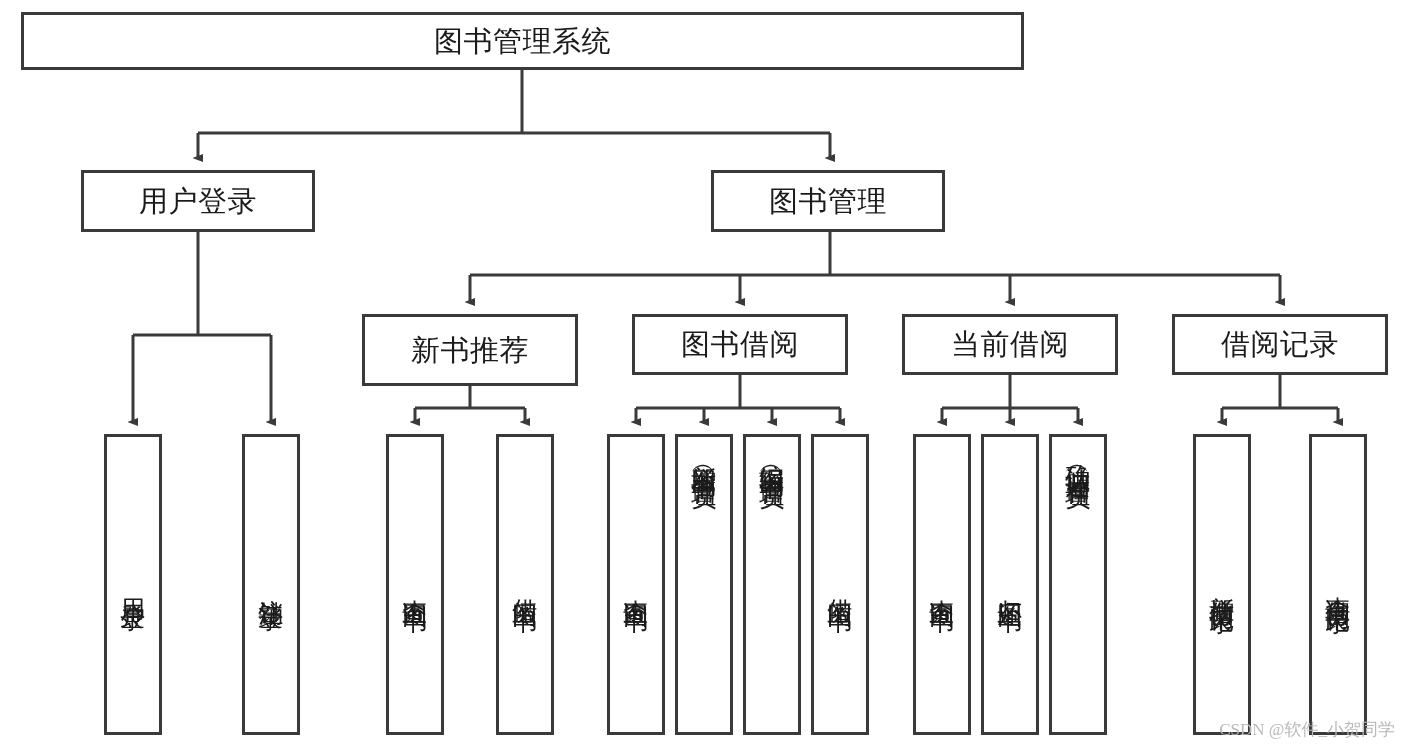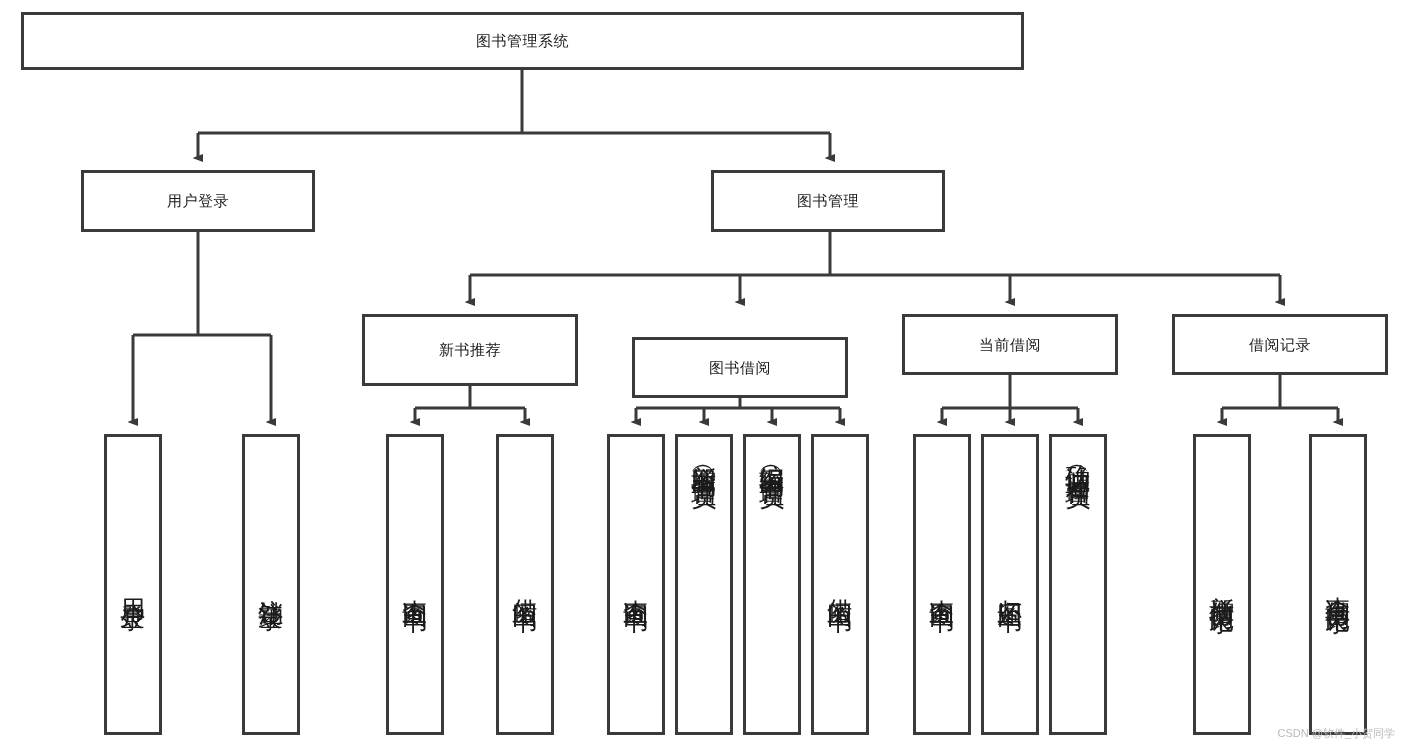--- a/index.html
+++ b/index.html
@@ -37,21 +37,21 @@
     z-index: 2;
   }
   .node .label {
     display: block;
     text-align: center;
     line-height: 1.18;
     letter-spacing: 0.5px;
   }
   .node.horiz .label {
     writing-mode: horizontal-tb;
-    font-size: 15px;
+    font-size: 29px;
   }
   .node.vert {
     align-items: flex-start;
     justify-content: center;
     padding-top: 8px;
   }
   .node.vert .label {
     writing-mode: vertical-rl;
     text-orientation: upright;
     font-size: 25px;
@@ -60,25 +60,25 @@
     white-space: nowrap;
   }
   .node.vert.center-text {
     align-items: center;
     padding-top: 0;
   }
   #watermark {
     position: absolute;
     right: 10px;
     bottom: 6px;
-    font-size: 11px;
+    font-size: 17px;
     color: #b9b9b9;
     white-space: nowrap;
     z-index: 3;
-    font-family: Liberation Sans, sans-serif;
+    font-family: Liberation Serif, serif;
   }
 </style>
 </head>
 <body>
 
 <div id="diagram-root">
 
   <svg id="connectors" viewBox="0 0 1405 747">
     <defs>
       <marker id="arrow" markerWidth="10" markerHeight="10" refX="4" refY="5" orient="auto" markerUnits="userSpaceOnUse">
@@ -136,21 +136,21 @@
   <div class="node horiz" style="left:81px; top:170px; width:234px; height:62px;">
     <span class="label">用户登录</span>
   </div>
   <div class="node horiz" style="left:711px; top:170px; width:234px; height:62px;">
     <span class="label">图书管理</span>
   </div>
 
   <div class="node horiz" style="left:362px; top:314px; width:216px; height:72px;">
     <span class="label">新书推荐</span>
   </div>
-  <div class="node horiz" style="left:632px; top:314px; width:216px; height:61px;margin-top:23px;">
+  <div class="node horiz" style="left:632px; top:314px; width:216px; height:61px;">
     <span class="label">图书借阅</span>
   </div>
   <div class="node horiz" style="left:902px; top:314px; width:216px; height:61px;">
     <span class="label">当前借阅</span>
   </div>
   <div class="node horiz" style="left:1172px; top:314px; width:216px; height:61px;justify-content:center;">
     <span class="label">借阅记录</span>
   </div>
 
   <div class="node vert center-text" style="left:104px; top:434px; width:58px; height:301px;">

